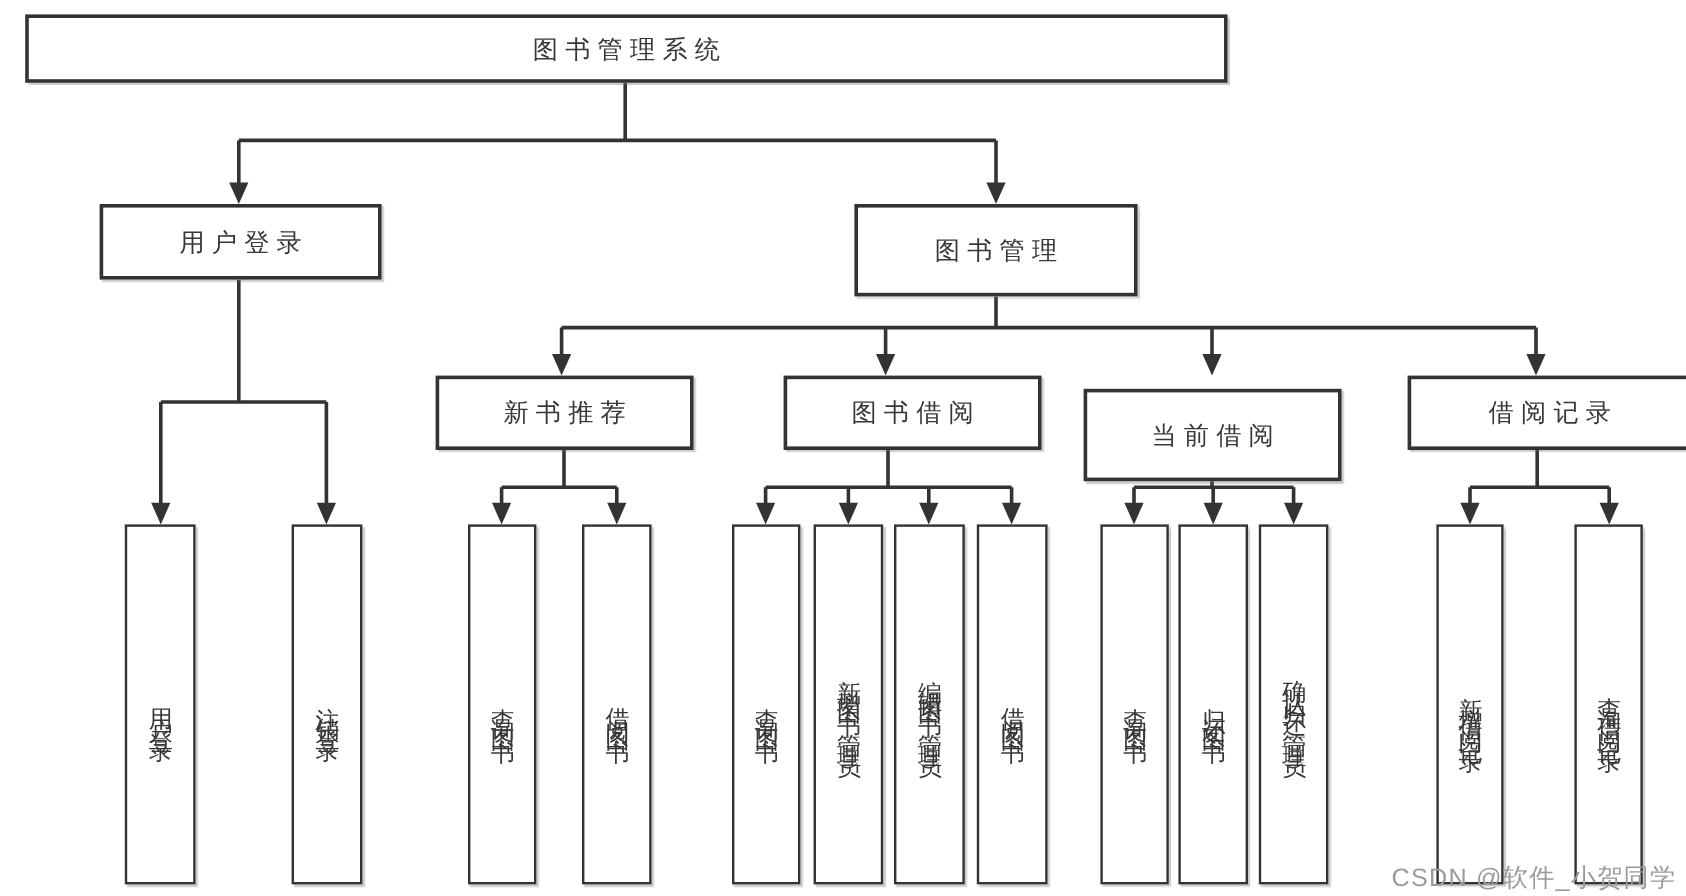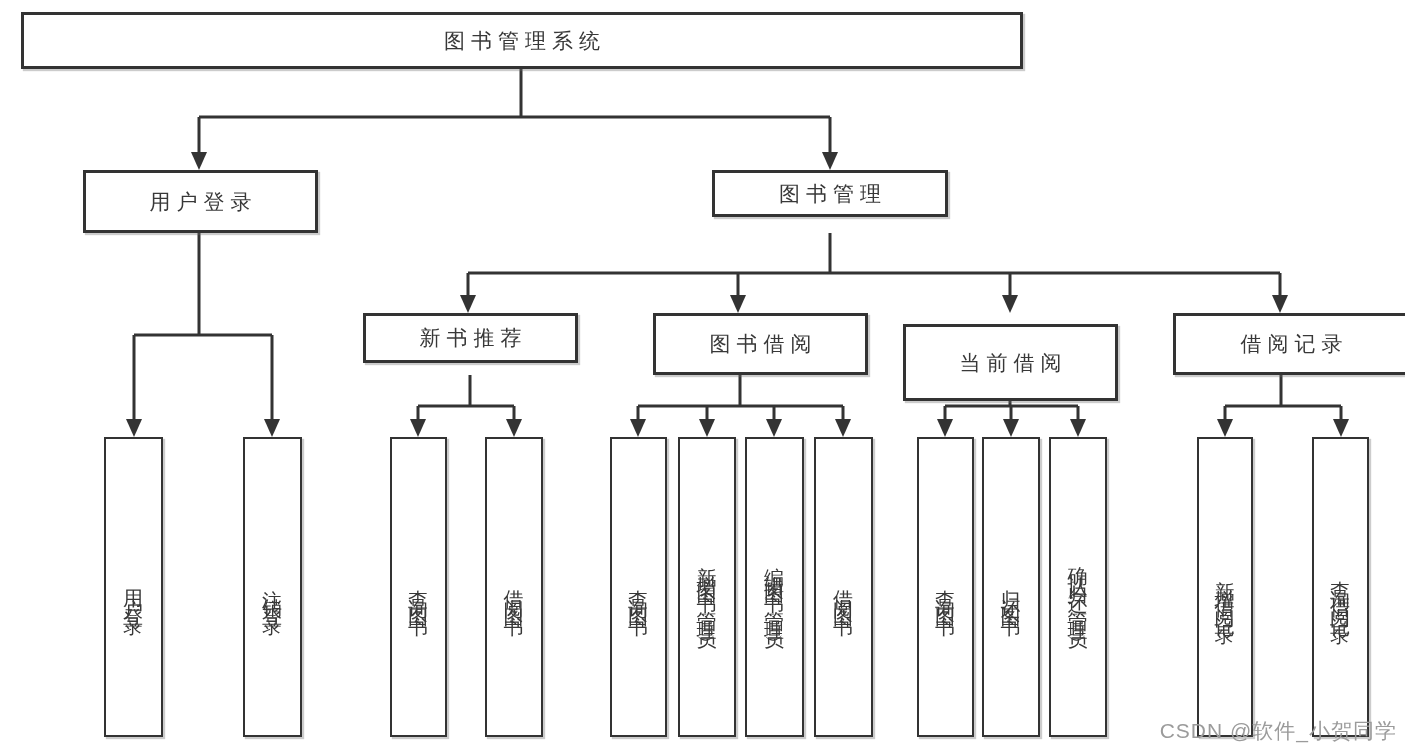--- a/index.html
+++ b/index.html
@@ -105,25 +105,25 @@
     </g>
   </svg>
 
   <div class="node h" style="left:21px; top:12px; width:1002px; height:57px">
     <span>图书管理系统</span>
   </div>
 
   <div class="node h" style="left:83px; top:170px; width:235px; height:63px">
     <span>用户登录</span>
   </div>
-  <div class="node h" style="left:712px; top:170px; width:236px; height:47px">
+  <div class="node h" style="left:712px; top:170px; width:236px; height:77px">
     <span>图书管理</span>
   </div>
 
-  <div class="node h" style="left:363px; top:313px; width:215px; height:50px">
+  <div class="node h" style="left:363px; top:313px; width:215px; height:62px">
     <span>新书推荐</span>
   </div>
   <div class="node h" style="left:653px; top:313px; width:215px; height:62px">
     <span>图书借阅</span>
   </div>
   <div class="node h" style="left:903px; top:324px; width:215px; height:77px">
     <span>当前借阅</span>
   </div>
   <div class="node h" style="left:1173px; top:313px; width:237px; height:62px">
     <span>借阅记录</span>

